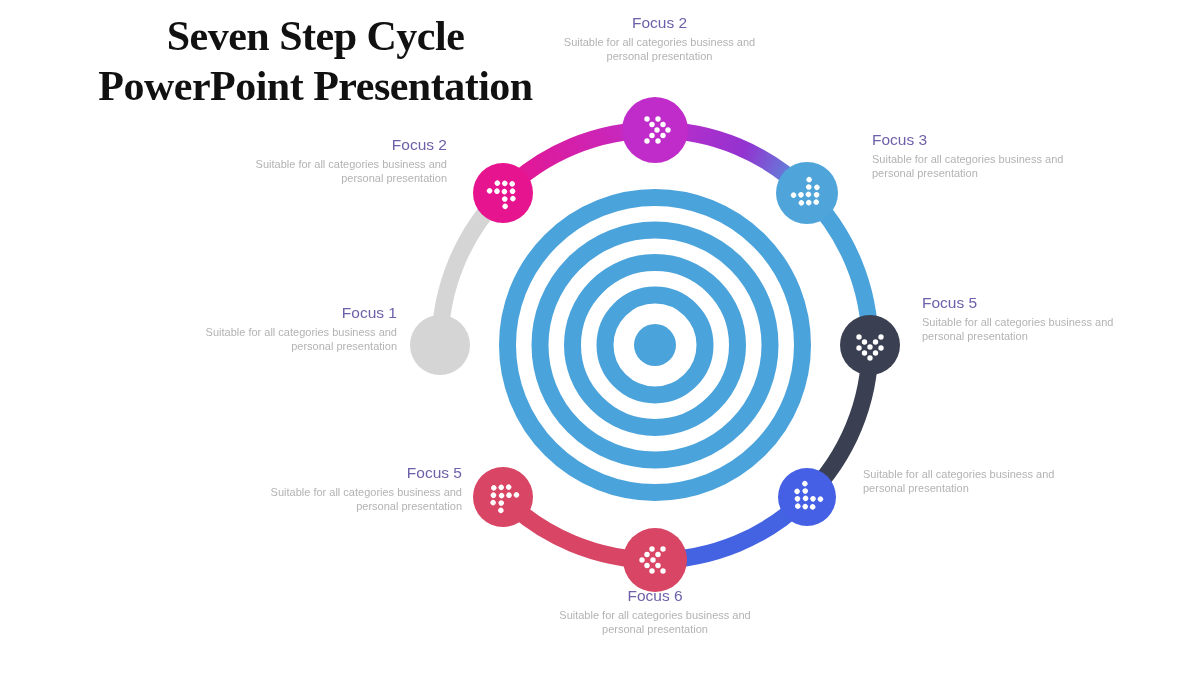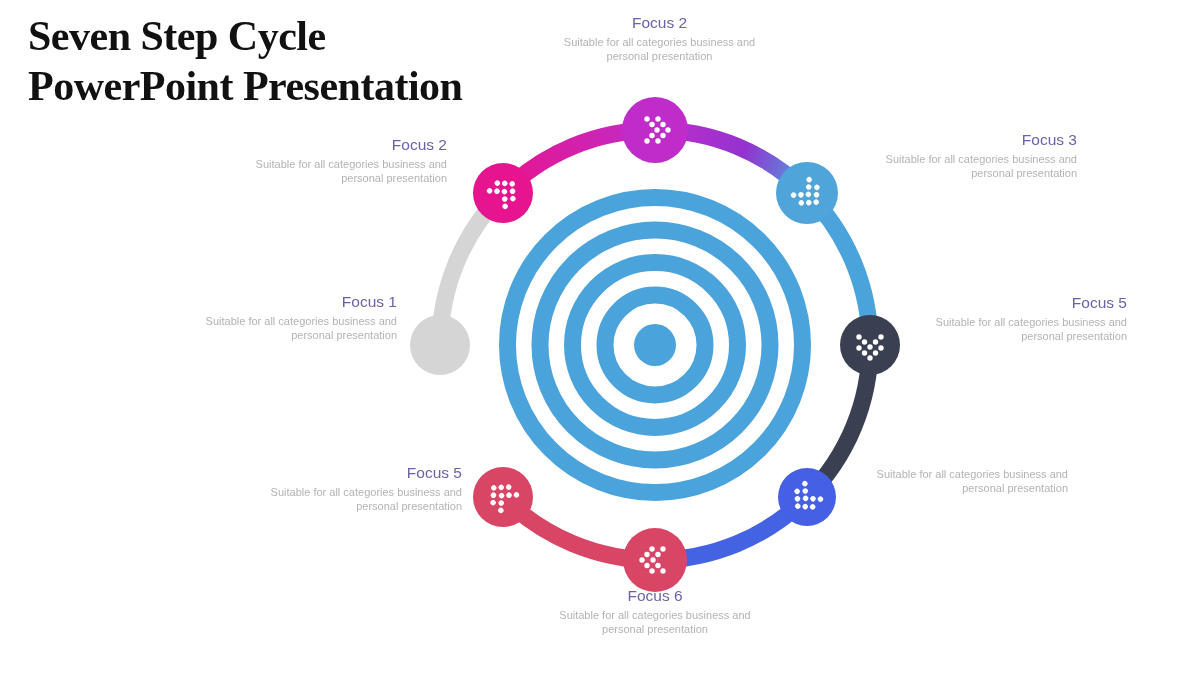--- a/index.html
+++ b/index.html
@@ -5,28 +5,29 @@
   html,body{margin:0;padding:0;}
   body{
     width:1200px;height:675px;position:relative;overflow:hidden;
     background:#ffffff;
     font-family:"Liberation Sans", sans-serif;
   }
   .slide{position:absolute;inset:0;}
   .diagram-svg{position:absolute;left:0;top:0;}
   .main-title{
     position:absolute;left:28px;top:12px;width:575px;
+    text-align:center;
     font-family:"Liberation Serif", serif;
     font-weight:bold;font-size:42px;line-height:1.18;color:#111111;
     letter-spacing:-0.5px;
   }
   .label-block{position:absolute;}
   .tc{text-align:center;}
   .tr{text-align:right;}
-  .tl{text-align:right;}
+  .tl{text-align:left;}
   .focus-title{
     color:#6e5fa9;font-weight:normal;font-size:15.5px;margin-bottom:4px;
   }
   .focus-desc{
     color:#b3b3b3;font-size:11px;line-height:1.25;
   }
 </style>
 </head>
 <body>
 
@@ -95,21 +96,21 @@
       <use href="#dot-arrow" transform="translate(503 193) rotate(-45)"></use>
       <use href="#dot-arrow" transform="translate(655 130) rotate(0)"></use>
       <use href="#dot-arrow" transform="translate(807 193) rotate(45)"></use>
       <use href="#dot-arrow" transform="translate(870 345) rotate(90)"></use>
       <use href="#dot-arrow" transform="translate(807 497) rotate(135)"></use>
       <use href="#dot-arrow" transform="translate(655 560) rotate(180)"></use>
       <use href="#dot-arrow" transform="translate(503 497) rotate(225)"></use>
     </g>
   </svg>
 
-  <div class="label-block tr" style="left:197px;top:293px;width:200px">
+  <div class="label-block tr" style="left:197px;top:304px;width:200px">
     <div class="focus-title">Focus 1</div>
     <div class="focus-desc">Suitable for all categories business and personal presentation</div>
   </div>
 
   <div class="label-block tr" style="left:247px;top:136px;width:200px">
     <div class="focus-title">Focus 2</div>
     <div class="focus-desc">Suitable for all categories business and personal presentation</div>
   </div>
 
   <div class="label-block tc" style="left:562px;top:14px;width:195px">

